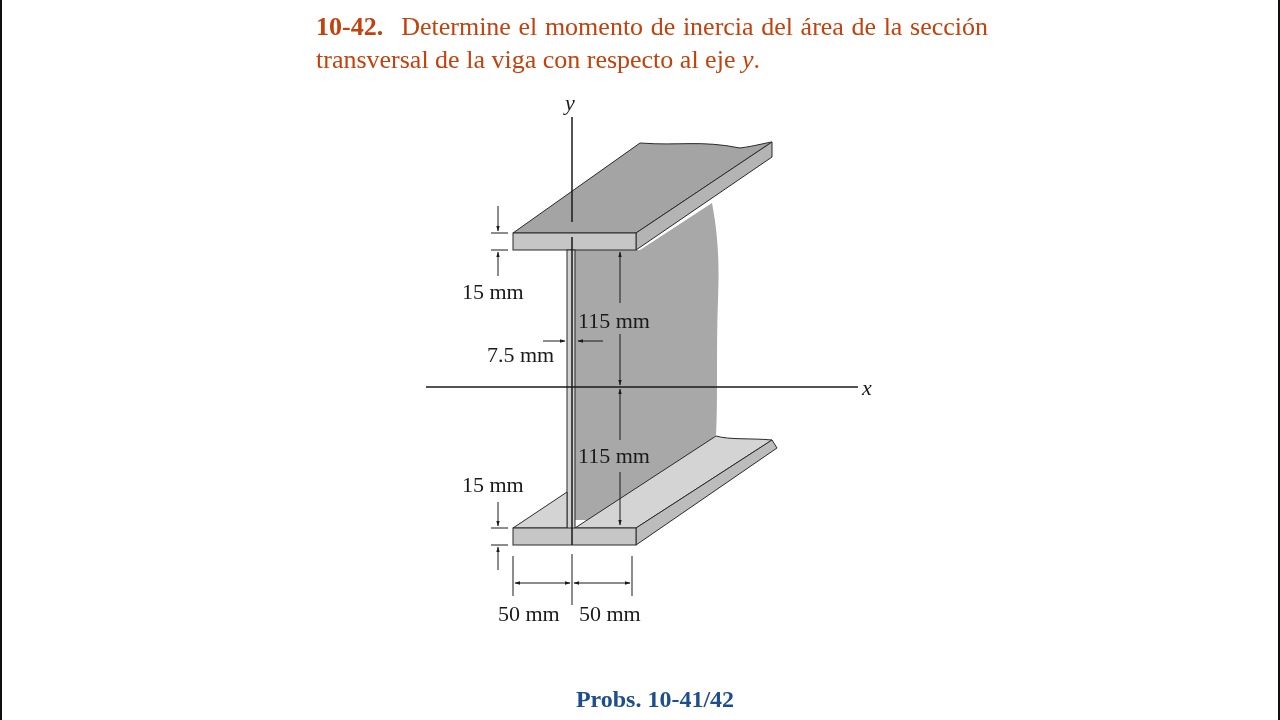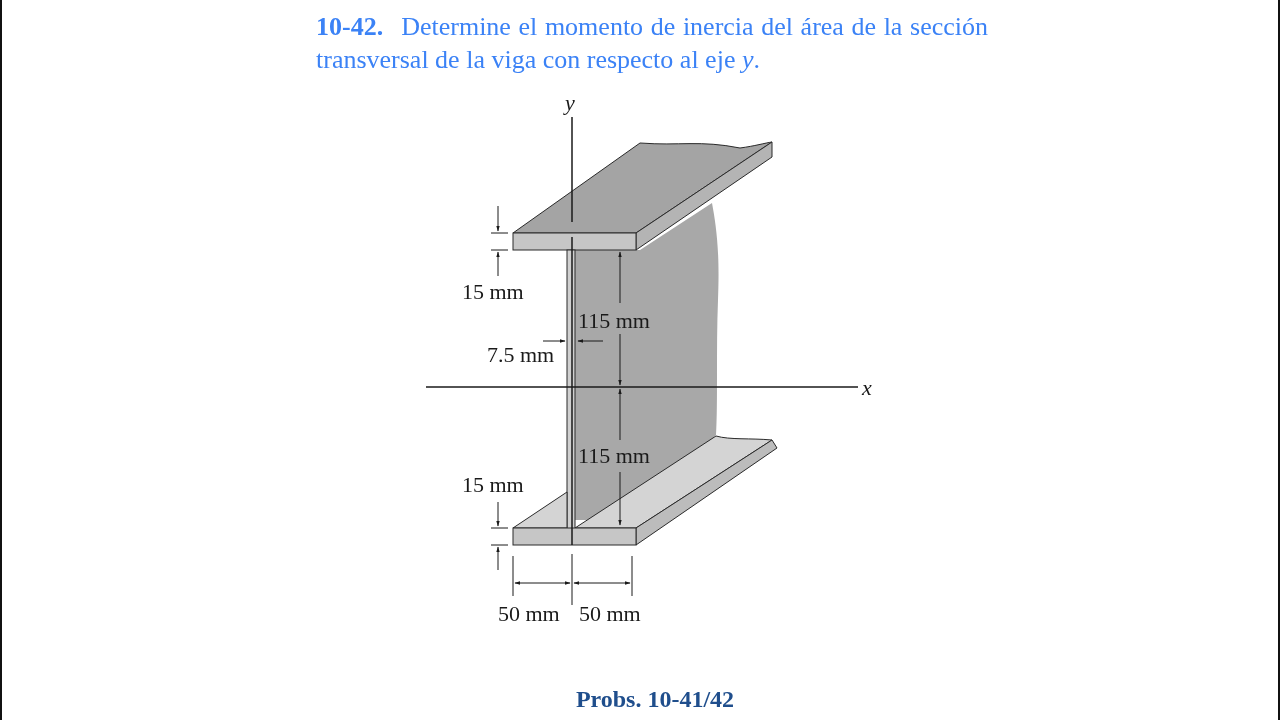--- a/index.html
+++ b/index.html
@@ -6,21 +6,21 @@
     body {
       width: 1280px; height: 720px; overflow: hidden;
       background: #ffffff;
       font-family: "Liberation Serif", "DejaVu Serif", serif;
       position: relative;
     }
     .page-border-left { position: absolute; left: 0; top: 0; width: 2px; height: 720px; background: #111; }
     .page-border-right { position: absolute; right: 0; top: 0; width: 2px; height: 720px; background: #111; }
     .problem {
       position: absolute; left: 316px; top: 10px; width: 672px;
-      font-size: 26px; line-height: 33px; color: #3b82f6;
+      font-size: 26px; line-height: 33px; color: #c2410c;
       text-align: justify; text-align-last: left;
     }
     .problem .num { font-weight: bold; margin-right: 18px; }
     .problem .var { font-style: italic; }
     .figure { position: absolute; left: 0; top: 0; width: 1280px; height: 720px; }
     .caption {
       position: absolute; left: 0; width: 1280px; top: 686px; text-align: center;
       font-family: "Liberation Serif", "DejaVu Serif", serif;
       font-weight: bold; font-size: 24px; color: #1f4e8c;
       padding-left: 30px; box-sizing: border-box;

